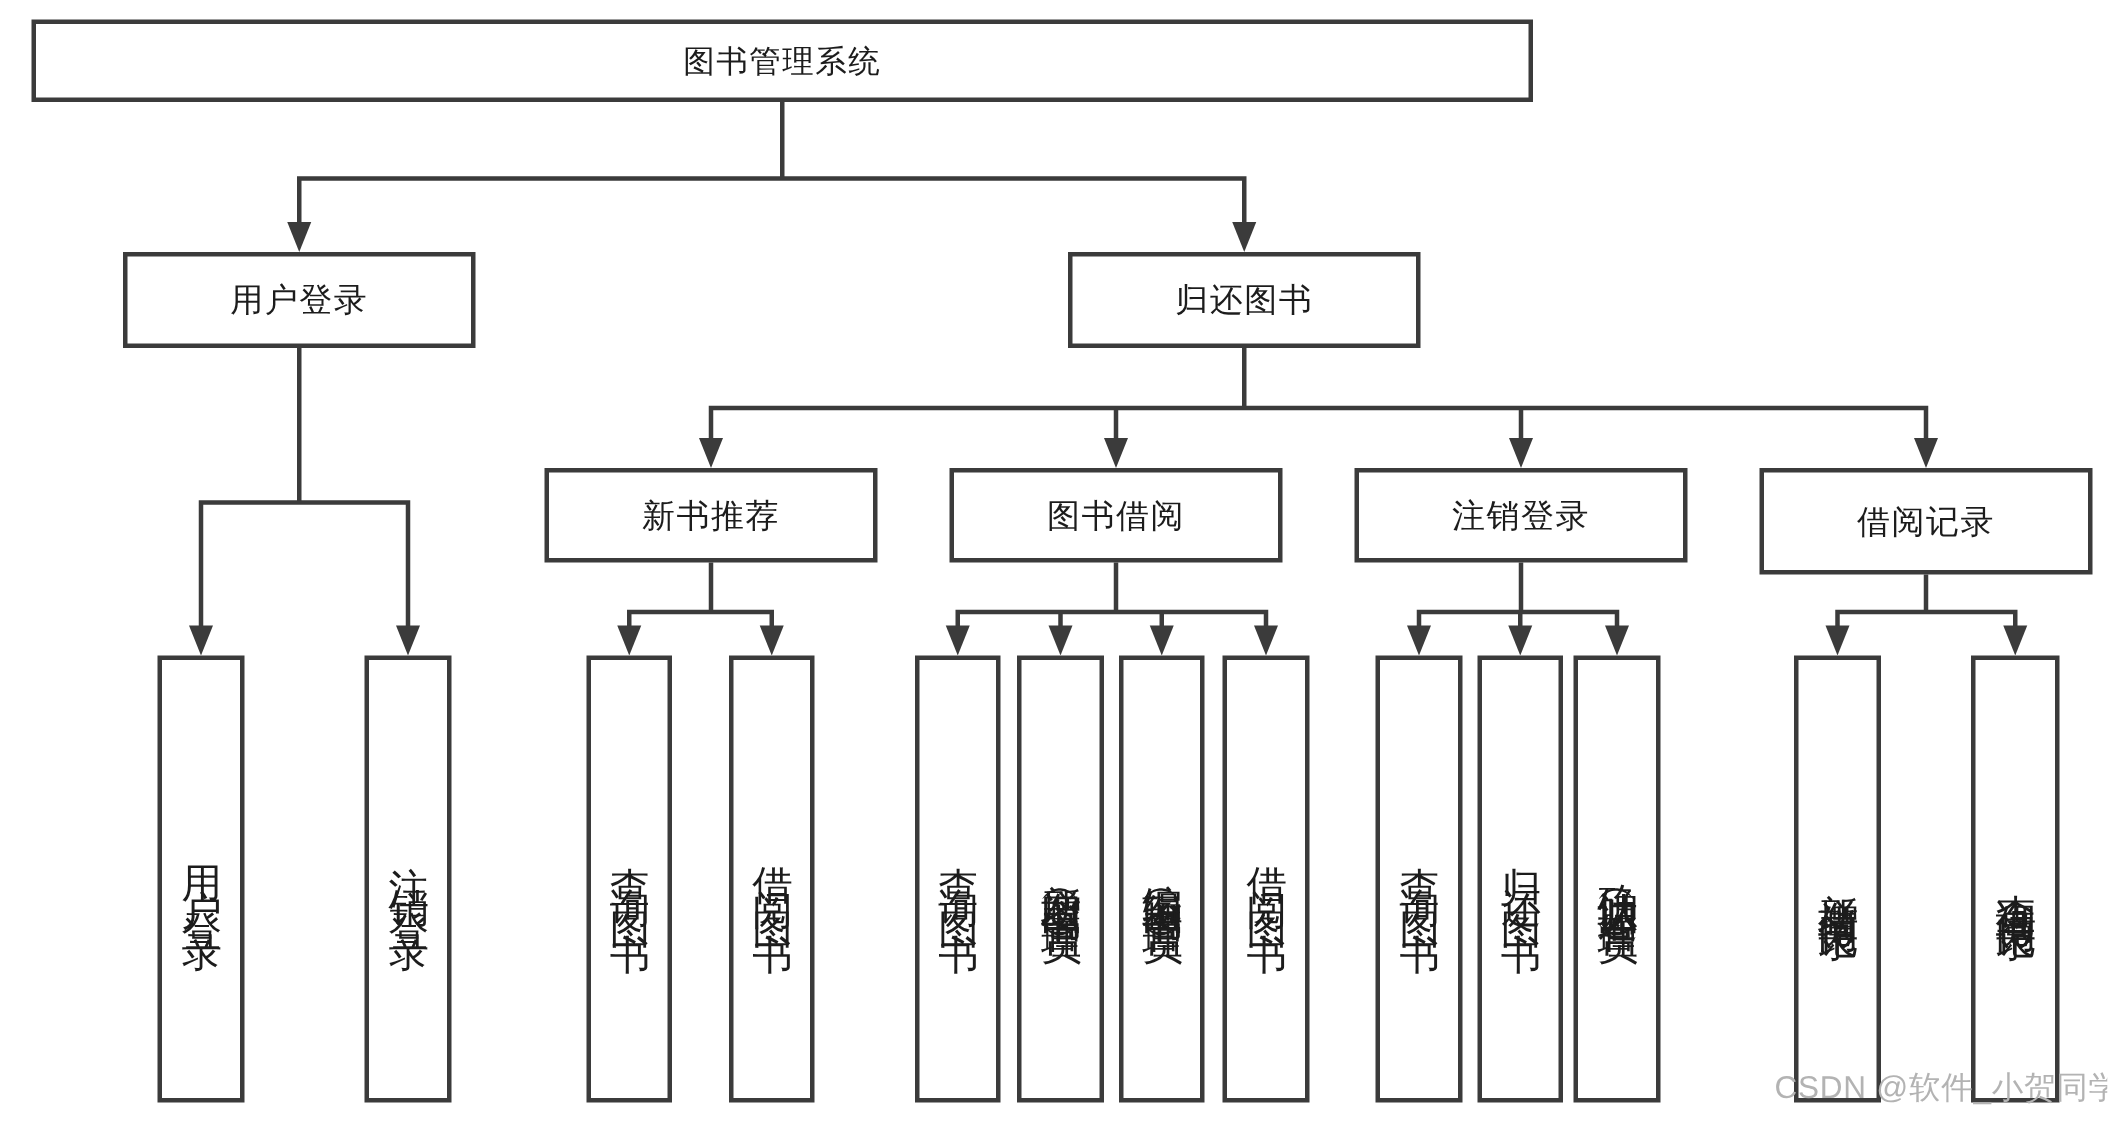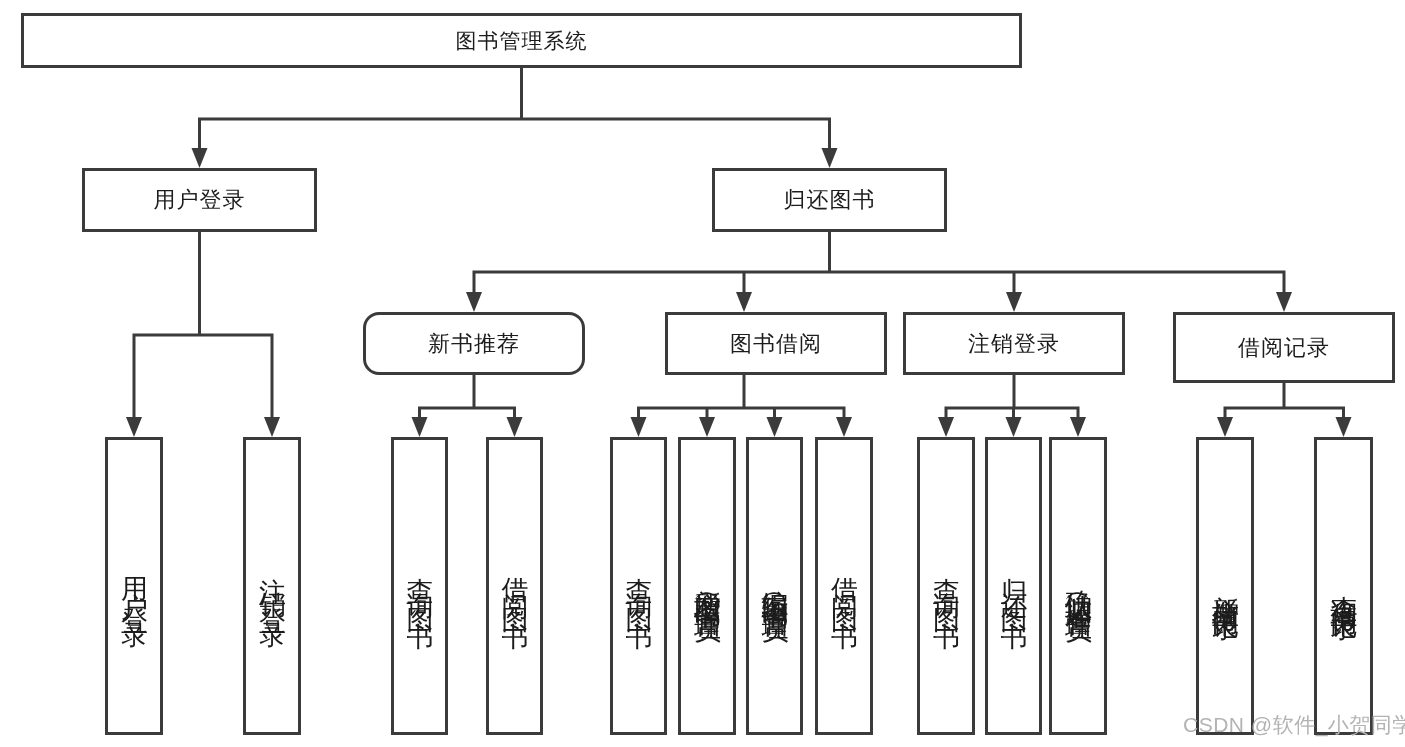--- a/index.html
+++ b/index.html
@@ -107,22 +107,22 @@
       <path class="head" d="M1217 417 L1233 417 L1225 437 Z"></path>
       <path class="head" d="M1335.5 417 L1351.5 417 L1343.5 437 Z"></path>
     </g>
   </svg>
 
   <div class="box h-box root-box" style="left:21px; top:13px; width:1001px; height:55px;">图书管理系统</div>
 
   <div class="box h-box" style="left:82px; top:168px; width:235px; height:64px;">用户登录</div>
   <div class="box h-box" style="left:712px; top:168px; width:235px; height:64px;">归还图书</div>
 
-  <div class="box h-box" style="left:363px; top:312px; width:222px; height:63px;border-radius:16px;">新书推荐</div>
-  <div class="box h-box" style="left:633px; top:312px; width:222px; height:63px;margin-left:32px;">图书借阅</div>
+  <div class="box h-box" style="left:363px; top:312px; width:222px; height:63px;">新书推荐</div>
+  <div class="box h-box" style="left:633px; top:312px; width:222px; height:63px;">图书借阅</div>
   <div class="box h-box" style="left:903px; top:312px; width:222px; height:63px;">注销登录</div>
   <div class="box h-box" style="left:1173px; top:312px; width:222px; height:71px;">借阅记录</div>
 
   <div class="box v-box v-short" style="left:105px; top:437px; width:58px; height:298px;">
     <span>用户登录</span>
   </div>
   <div class="box v-box v-short" style="left:243px; top:437px; width:58px; height:298px;">
     <span>注销登录</span>
   </div>
 

